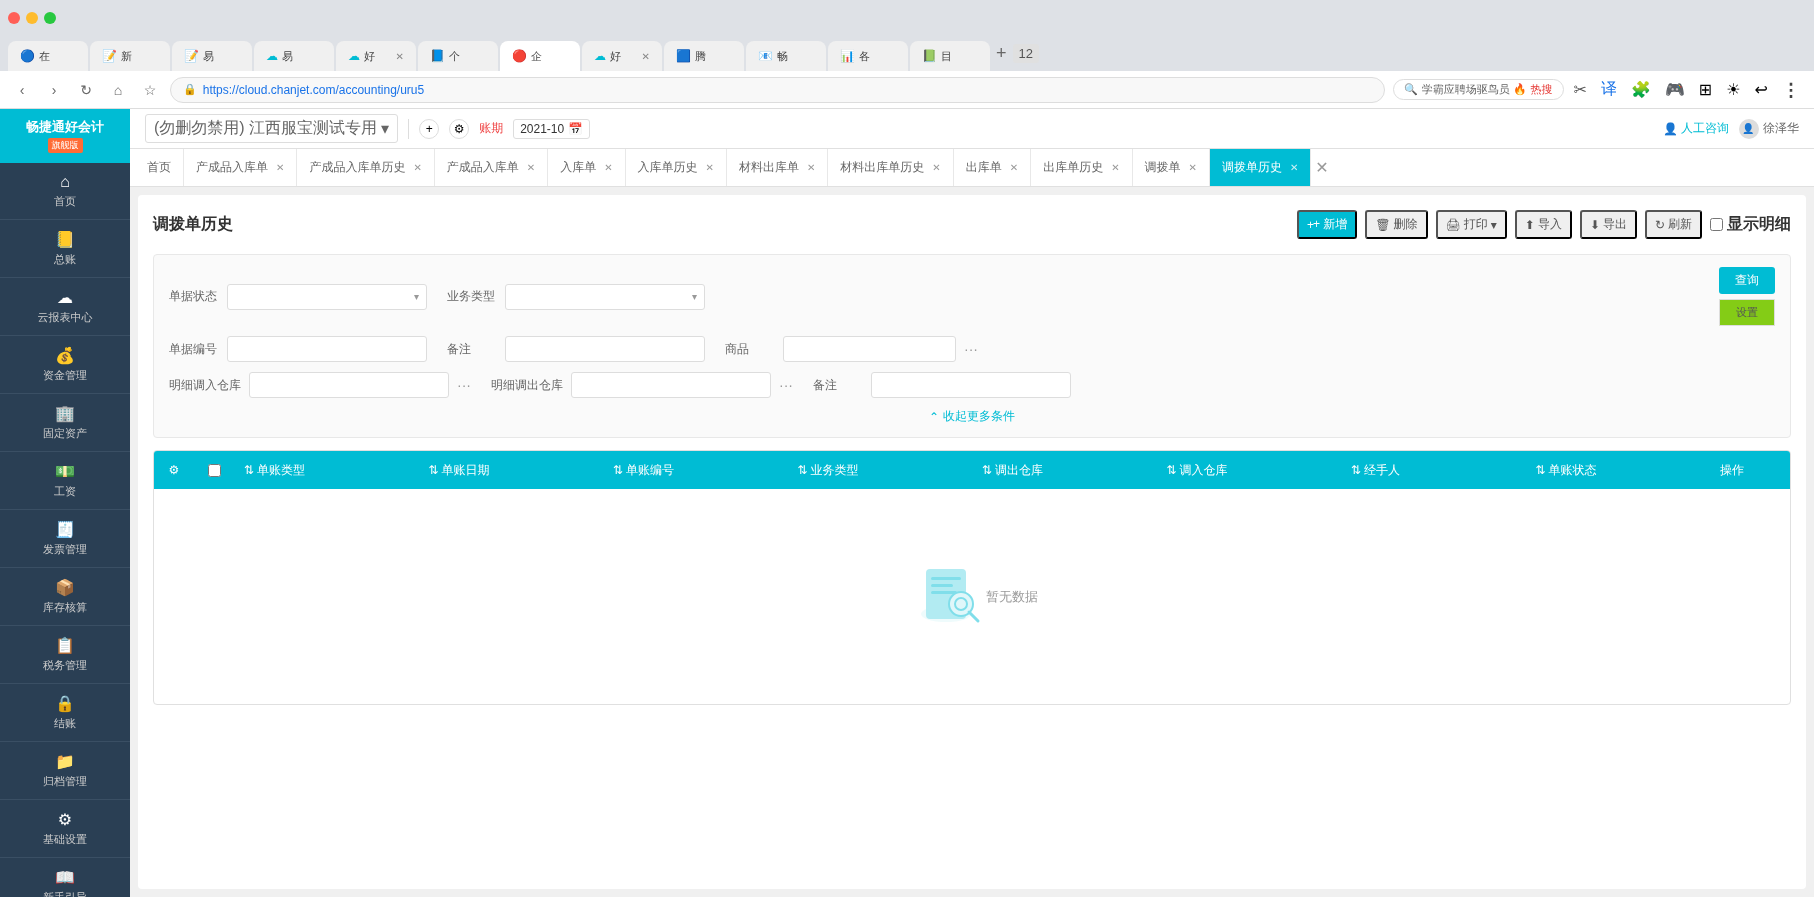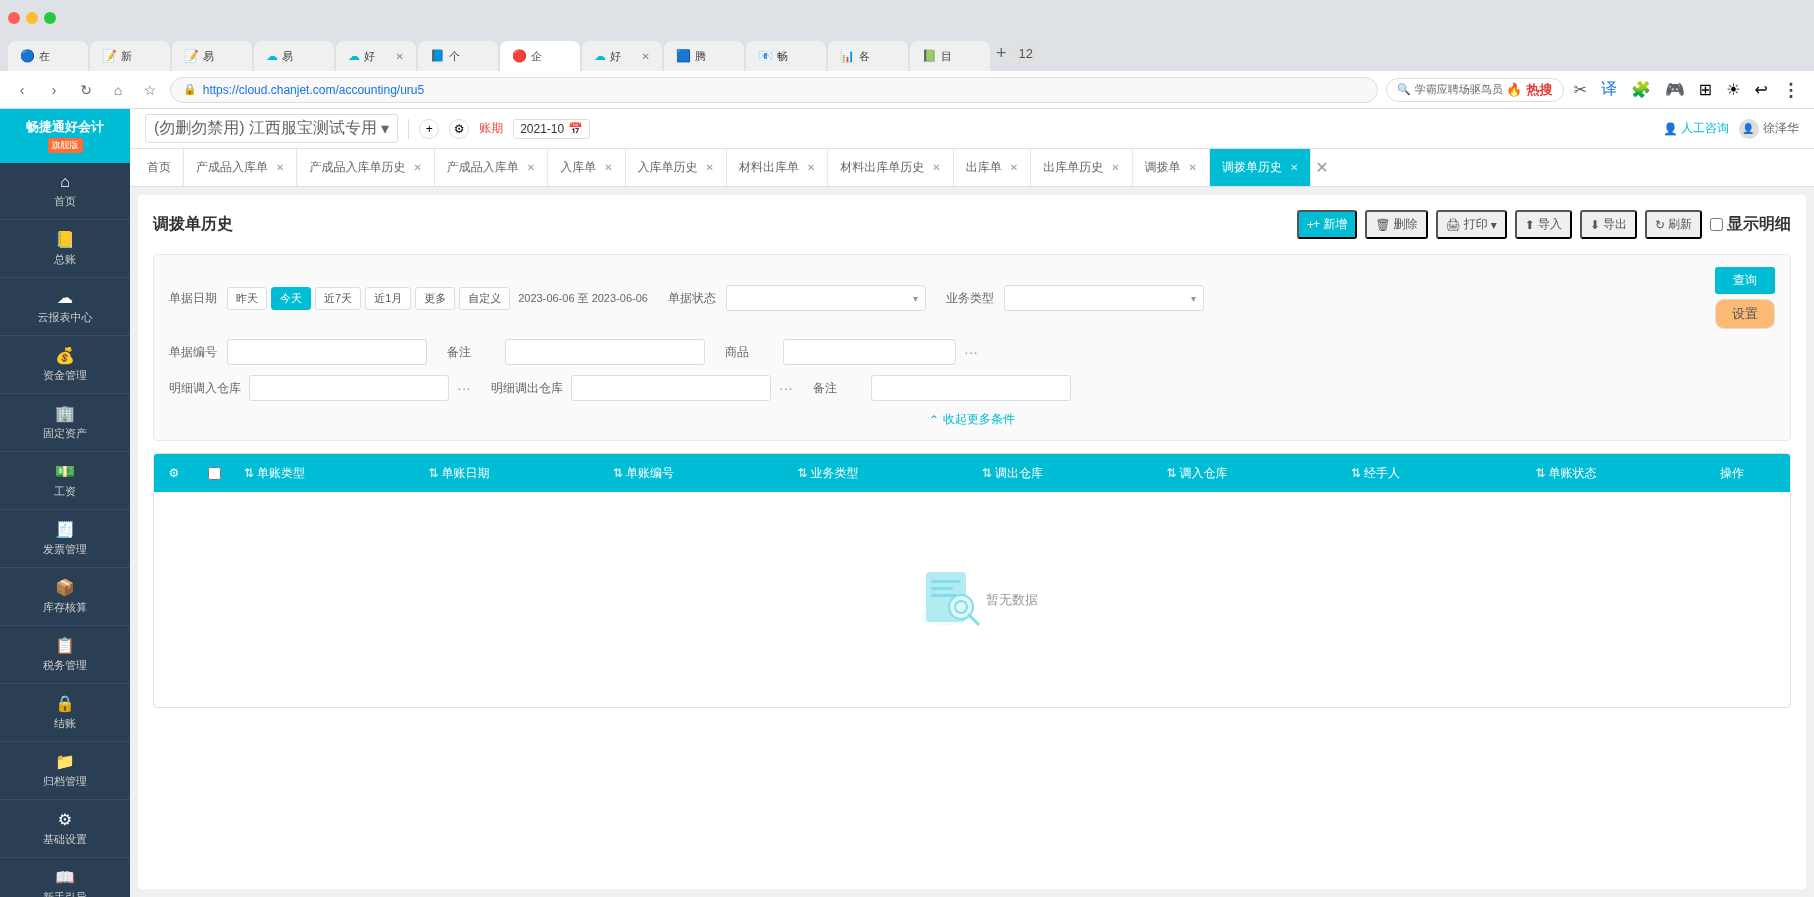--- a/index.html
+++ b/index.html
@@ -77,21 +77,21 @@
     .th-cell { color: #fff; font-size: 12px; padding: 0 10px; display: flex; align-items: center; gap: 3px; flex-shrink: 0; }
     .th-cell.sortable { cursor: pointer; }
     .th-settings { width: 40px; display: flex; align-items: center; justify-content: center; }
     .th-check { width: 40px; display: flex; align-items: center; justify-content: center; }
     .th-check input { cursor: pointer; }
     .table-empty { display: flex; flex-direction: row; align-items: center; justify-content: center; padding: 60px 20px; }
     .empty-text { color: #999; font-size: 13px; }
 
     
     .query-btn { background: #00bcd4; color: #fff; border: none; padding: 5px 16px; border-radius: 3px; font-size: 12px; cursor: pointer; }
-    .settings-btn { background: #fdba74; color: #555; border: 1px solid #ddd; padding: 5px 16px; border-radius: 9px; font-size: 13px; cursor: pointer; }
+    .settings-btn { background: #84cc16; color: #555; border: 1px solid #ddd; padding: 5px 16px; border-radius: 1px; font-size: 11px; cursor: pointer; }
 
     .filter-actions { display: flex; flex-direction: column; gap: 5px; margin-left: auto; }
 
     
     .more-dots { color: #999; cursor: pointer; font-size: 14px; }
   </style>
 </head>
 <body>
 
 <div class="browser-chrome">
@@ -164,21 +164,21 @@
   <button class="nav-btn">⌂</button>
   <button class="nav-btn">☆</button>
   <div class="address-bar">
     <span class="address-lock">🔒</span>
     <span class="address-text">https://cloud.chanjet.com/accounting/uru5</span>
   </div>
   <div class="nav-right">
     <div style="display:flex;align-items:center;gap:4px;border:1px solid #ddd;border-radius:15px;padding:2px 10px;font-size:11px;color:#666;">
       <span>🔍</span>
       <span>学霸应聘场驱鸟员</span>
-      <span style="color:#e53935;font-weight:bold;font-size:13px;">🔥 热搜</span>
+      <span style="color:#e53935;font-weight:normal;font-size:11px;">🔥 热搜</span>
     </div>
     <div style="font-size:16px;color:#555;cursor:pointer;padding:4px;">✂</div>
     <div style="font-size:16px;color:#1a73e8;cursor:pointer;padding:4px;">译</div>
     <div style="font-size:16px;cursor:pointer;padding:4px;">🧩</div>
     <div style="font-size:16px;cursor:pointer;padding:4px;">🎮</div>
     <div style="font-size:16px;cursor:pointer;padding:4px;">⊞</div>
     <div style="font-size:16px;cursor:pointer;padding:4px;">☀</div>
     <div style="font-size:16px;cursor:pointer;padding:4px;">↩</div>
     <div style="font-size:18px;cursor:pointer;padding:4px;font-weight:bold;color:#444;">⋮</div>
   </div>
@@ -357,32 +357,20 @@
           <div style="display:flex;align-items:center;gap:4px;">
             <input type="checkbox" style="">
             <span>显示明细</span>
           </div>
         </div>
       </div>
 
       <div class="filter-area">
 
         <div class="filter-row">
-          <div class="filter-group">
-            <span class="filter-label">单据日期</span>
-            <div class="filter-date-group">
-              <button class="date-btn">昨天</button>
-              <button class="date-btn active">今天</button>
-              <button class="date-btn">近7天</button>
-              <button class="date-btn">近1月</button>
-              <button class="date-btn">更多</button>
-              <button class="date-btn">自定义</button>
-            </div>
-            <span class="date-range">2023-06-06 至 2023-06-06</span>
-          </div>
           <div class="filter-group">
             <span class="filter-label">单据状态</span>
             <div class="filter-select-wrapper">
               <select class="filter-select">
                 <option value=""></option>
               </select>
             </div>
           </div>
           <div class="filter-group">
             <span class="filter-label">业务类型</span>

